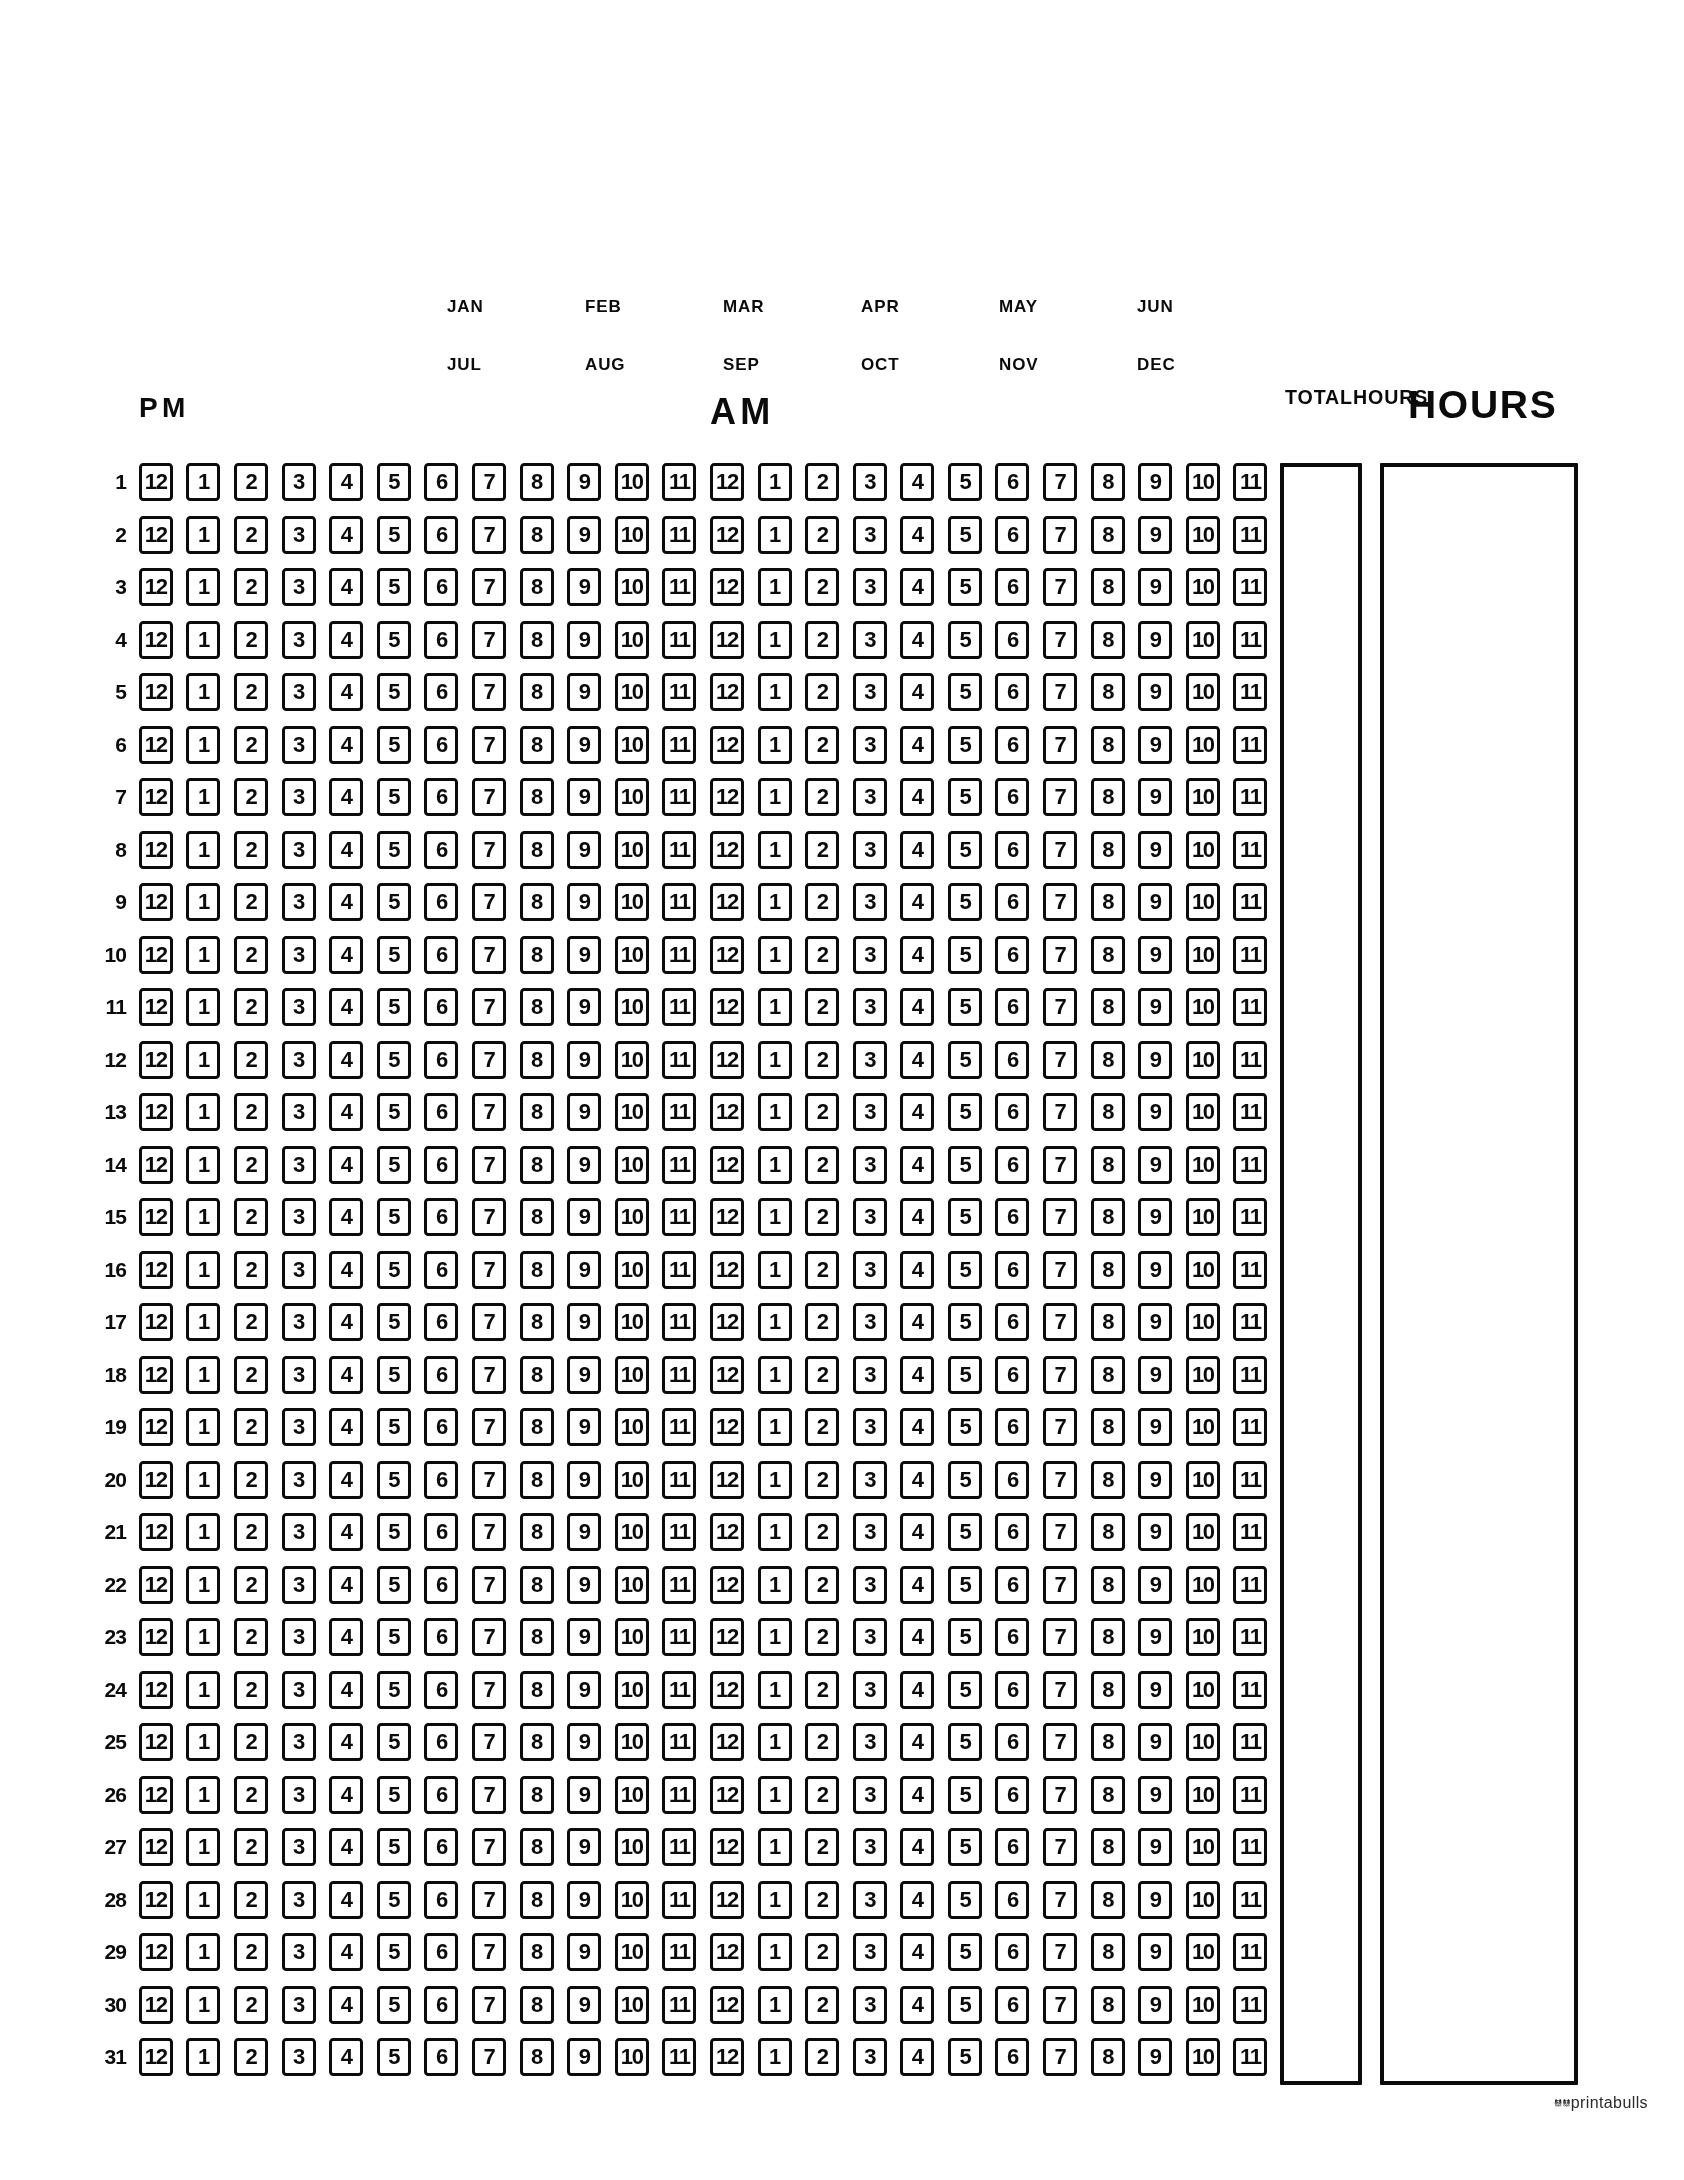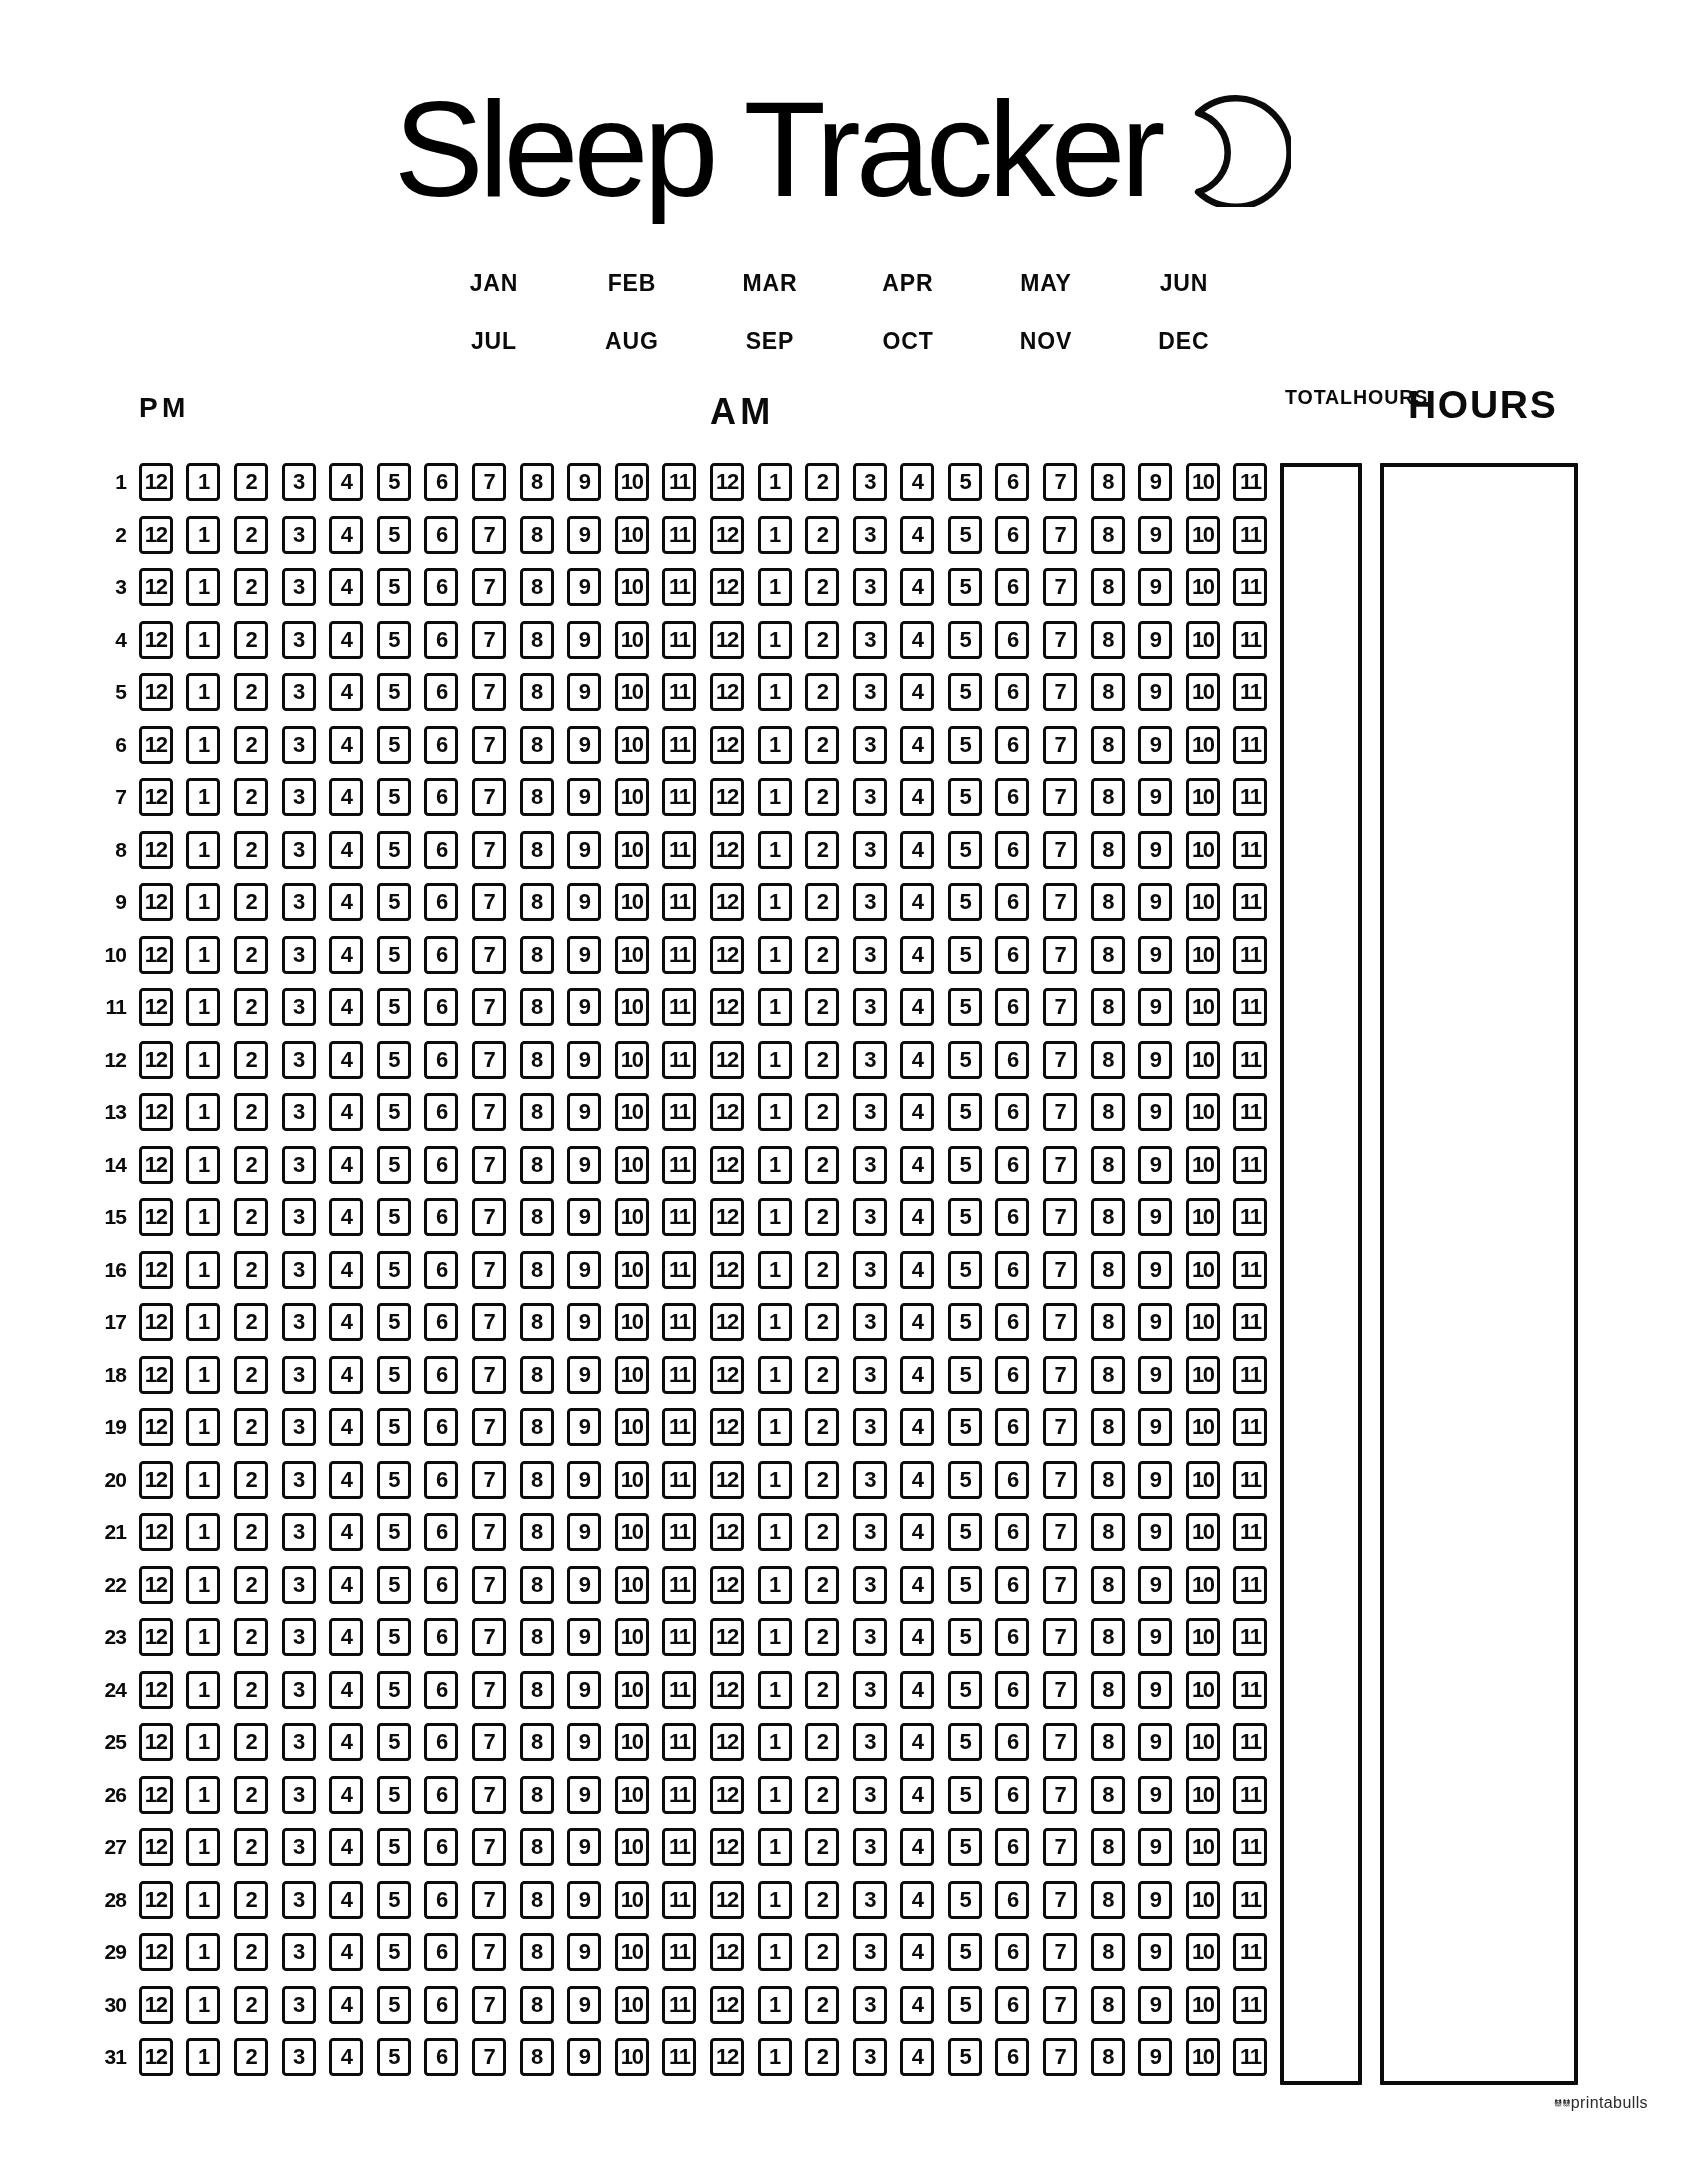--- a/index.html
+++ b/index.html
@@ -17,22 +17,22 @@
     line-height:136px; color:#000; white-space:nowrap;
   }
   .moon-svg { width:97px; height:114px; margin-top:11px; flex:none; }
   
   .months {
     position:absolute; left:447px; display:flex; gap:44px;
   }
   .months-row1 { top:271px; }
   .months-row2 { top:329px; }
   .month {
-    width:94px; text-align:center; font-size:23px; font-weight:700;
-    letter-spacing:0.9px; line-height:24px; cursor:pointer;
+    width:94px; font-size:17px; font-weight:700;
+    letter-spacing:0.9px; line-height:24px; cursor:pointer;margin-top:24px;
   }
   
   .col-head { position:absolute; font-weight:700; line-height:1; white-space:nowrap; }
   .pm-head   { left:139px;  top:394px; font-size:28px; letter-spacing:4.3px; }
   .am-head   { left:710px;  top:394px; font-size:36px; letter-spacing:4.3px; }
   .total-head{
     left:1285px; top:387px; display:flex; flex-direction:row;
     font-size:19.6px; line-height:20.4px; letter-spacing:0.9px; position:absolute; font-weight:700;
   }
   .notes-head{ left:1408px; top:385px; font-size:39px; letter-spacing:1.7px; }
@@ -68,26 +68,20 @@
   .brand-name {
     font-size:16px; font-weight:400; color:#2b2b2b; letter-spacing:0.4px;
     line-height:17px; margin-top:0;
   }
 </style>
 </head>
 <body>
 
 <div id="page">
 
-  <header class="title-row">
-    <h1 class="page-title">Sleep Tracker</h1>
-    <svg class="moon-svg" viewBox="-5 -5 118 134" xmlns="http://www.w3.org/2000/svg">
-      <path d="M 0,17 A 66,66 0 1 1 0,113 A 50,50 0 0 0 0,17 Z" fill="#ffffff" stroke="#0b0b0b" stroke-width="8" stroke-linejoin="round" stroke-linecap="round"></path>
-    </svg>
-  </header>
 
   <div class="months months-row1">
       <span class="month">JAN</span>
       <span class="month">FEB</span>
       <span class="month">MAR</span>
       <span class="month">APR</span>
       <span class="month">MAY</span>
       <span class="month">JUN</span>
     </div>
   <div class="months months-row2">

